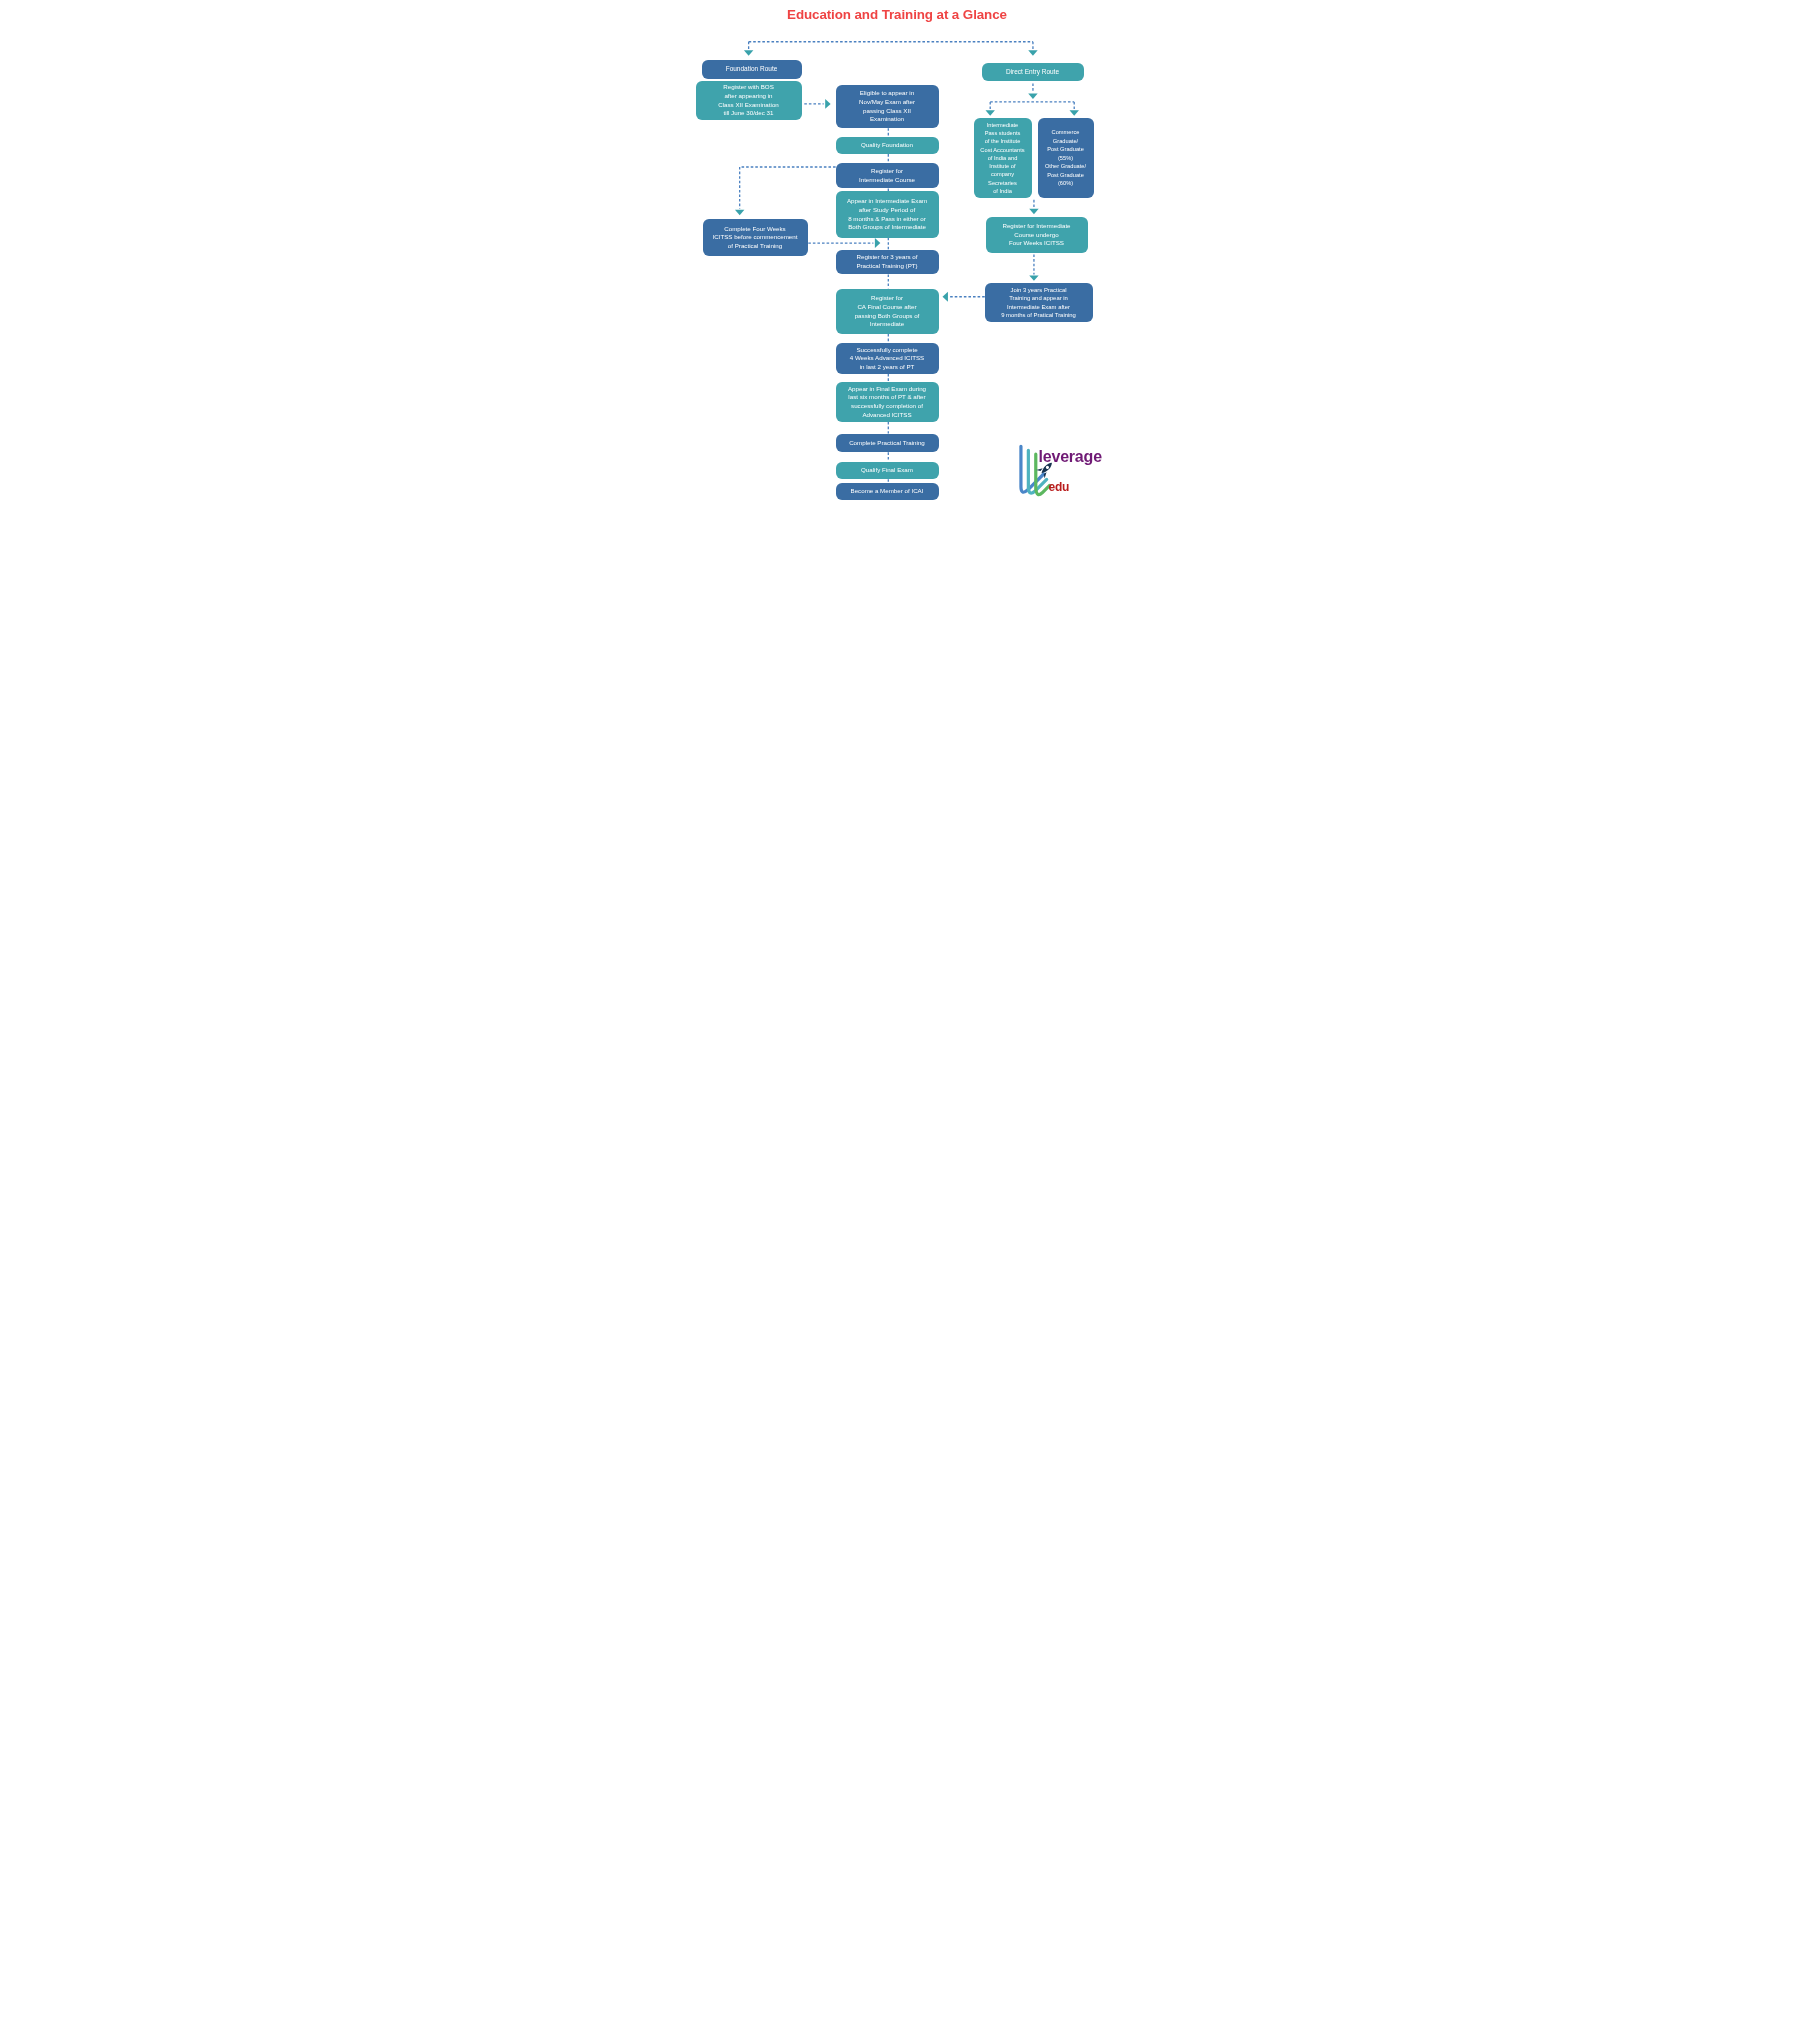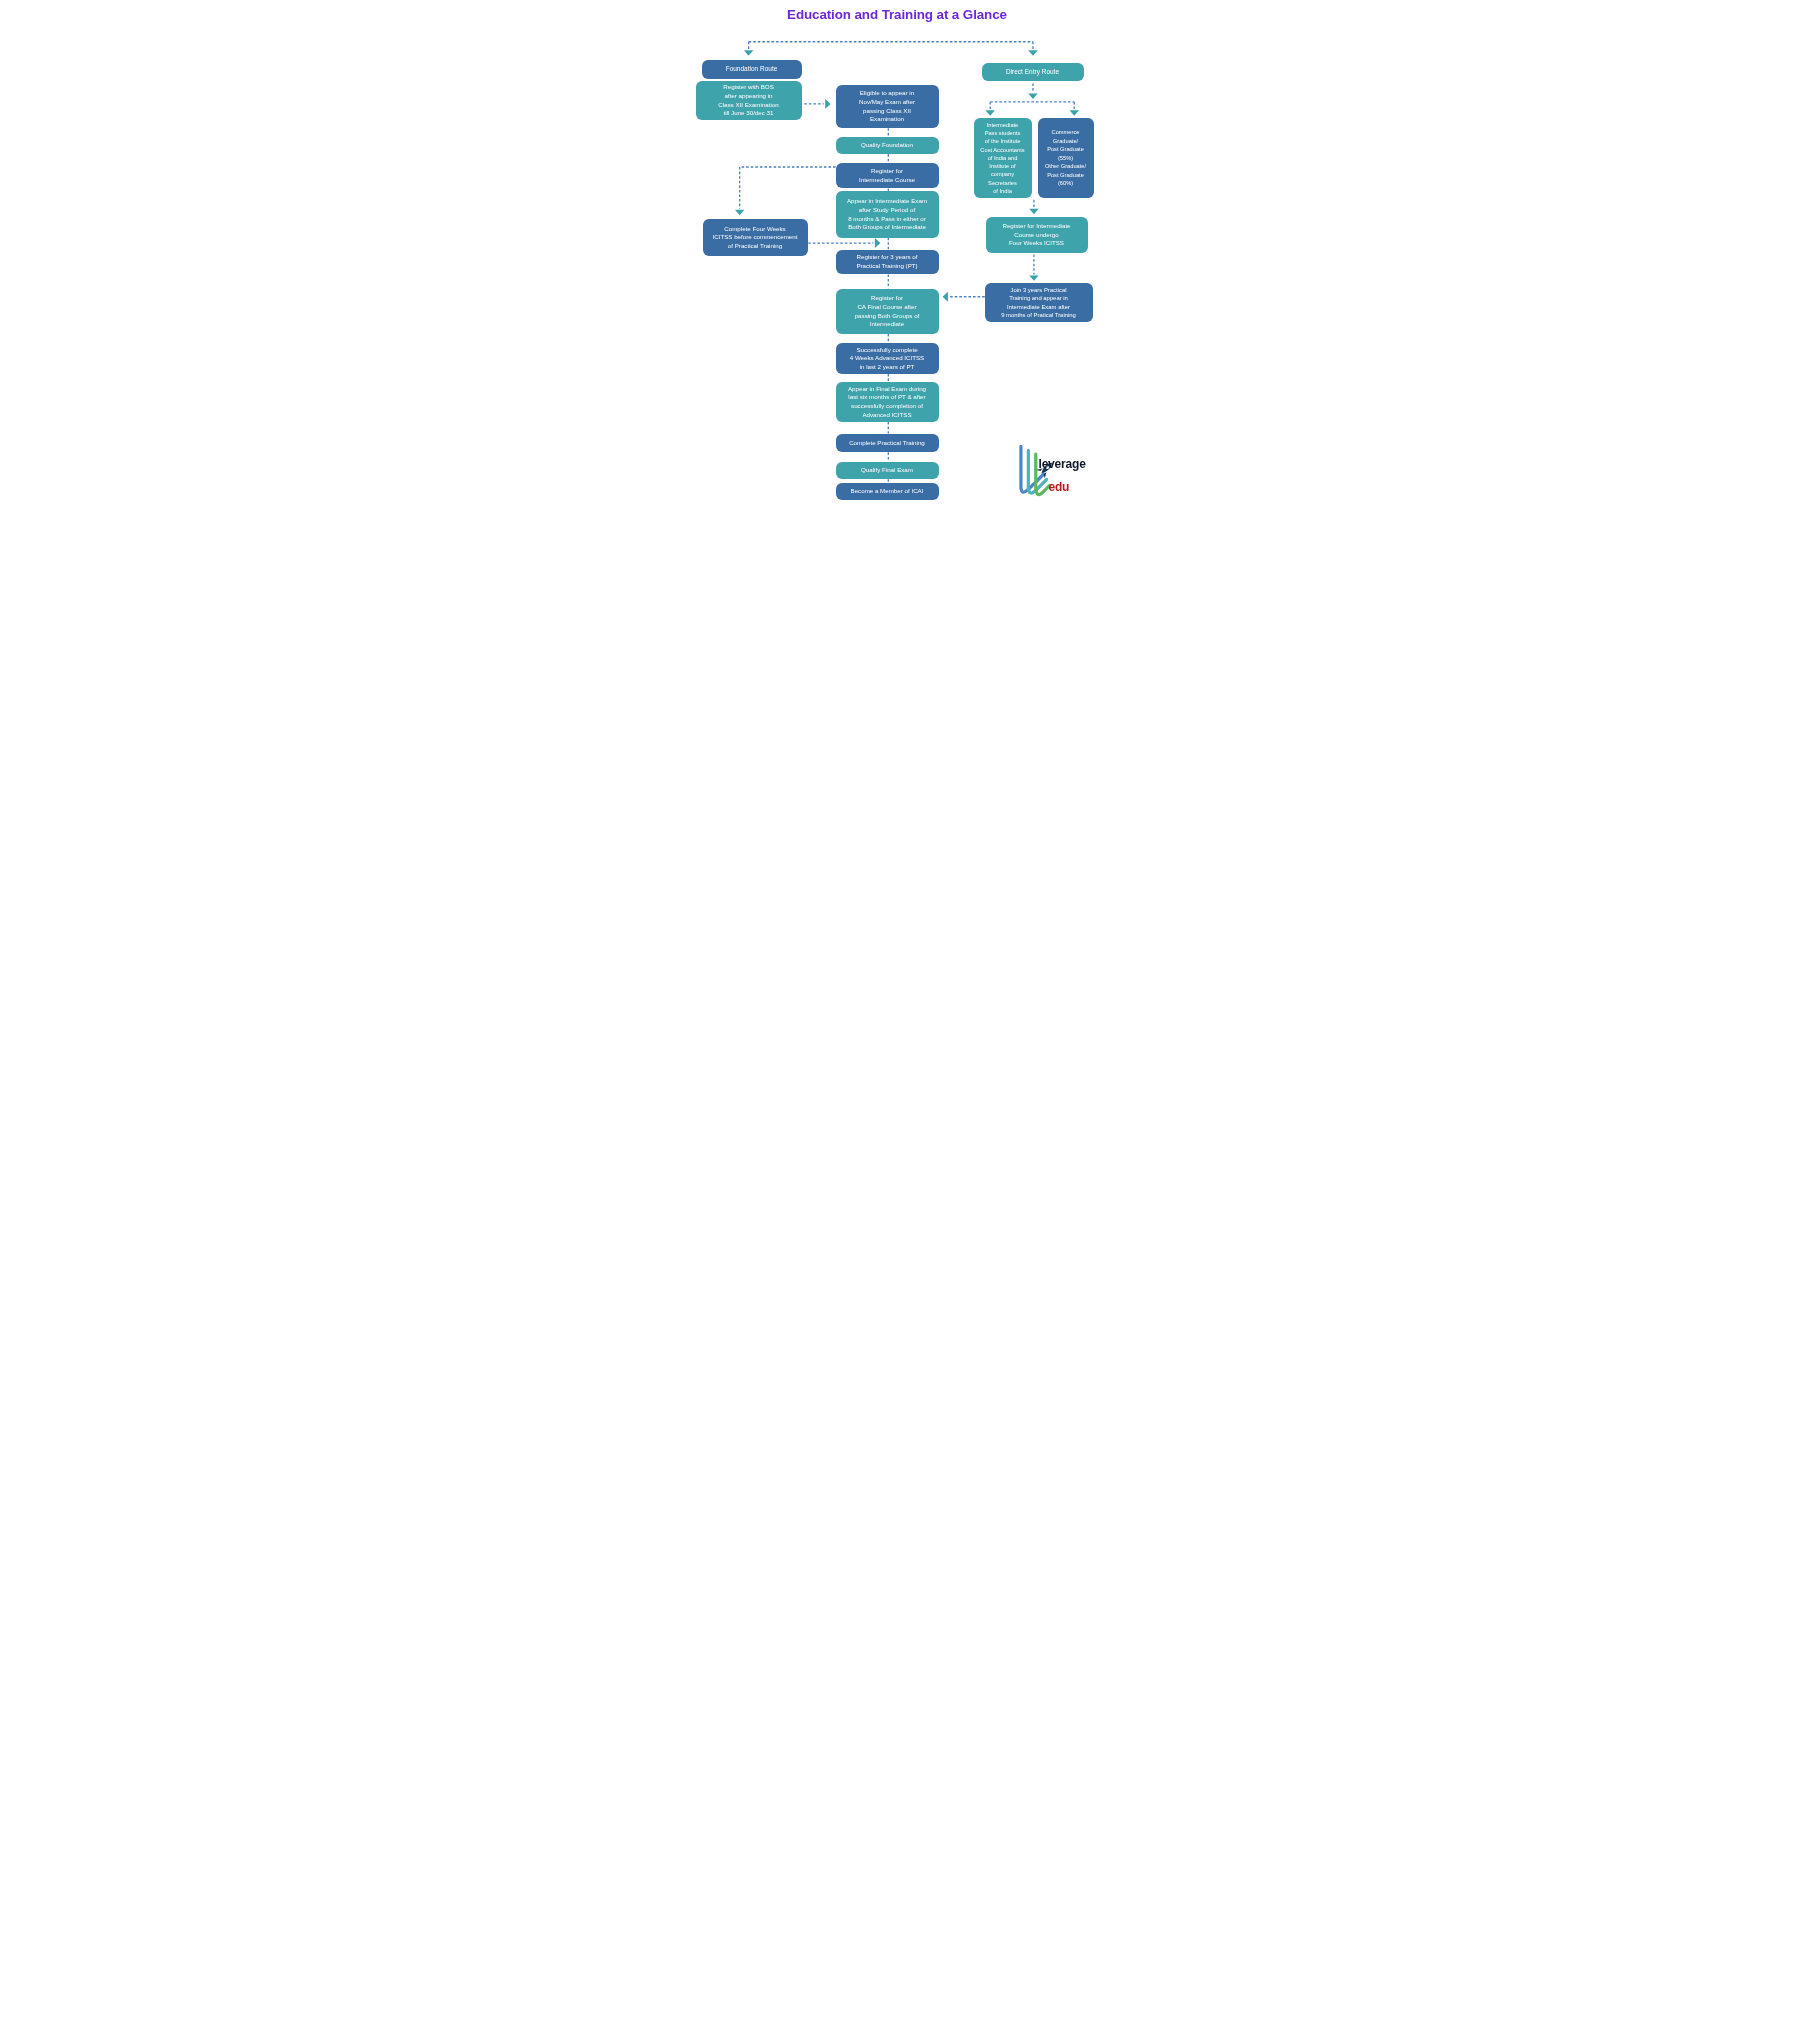--- a/index.html
+++ b/index.html
@@ -21,21 +21,21 @@
     background-size:3.5px 3.5px;
     pointer-events:none;
   }
   .page-title{
     position:absolute;
     left:0; right:0; top:7px;
     text-align:center;
     font-size:13.4px;
     font-weight:800;
     letter-spacing:-0.1px;
-    color:#6d28d9;
+    color:#ef4444;
   }
   .node{
     position:absolute;
     display:flex;
     align-items:center;
     justify-content:center;
     text-align:center;
     color:#ffffff;
     white-space:pre-line;
     border-radius:6px;
@@ -83,21 +83,21 @@
     stroke:#4a80c0;
     stroke-width:2.6;
     fill:none;
     stroke-dasharray:5.2 4;
   }
   .ah{fill:#39a2ab;}
 
   
   .logo{position:absolute; left:342px; top:440px; width:104px; height:68px;}
   .logo-mark{position:absolute; left:0; top:3px; width:47px; height:64px;}
-  .logo-leverage{position:absolute; left:24px; top:17px; font-size:12px; font-weight:bold; color:#0f172a; letter-spacing:-0.2px;}
+  .logo-leverage{position:absolute; left:24px; top:8px; font-size:16px; font-weight:bold; color:#701a75; letter-spacing:-0.2px;}
   .logo-edu{position:absolute; left:34px; top:40px; font-size:12px; font-weight:bold; color:#b91c1c; letter-spacing:-0.2px;}
 </style>
 </head>
 <body>
 
 <div class="canvas">
 
   <div class="page-title">Education and Training at a Glance</div>
 
   <svg class="connector-layer" viewBox="0 0 903 1024">

